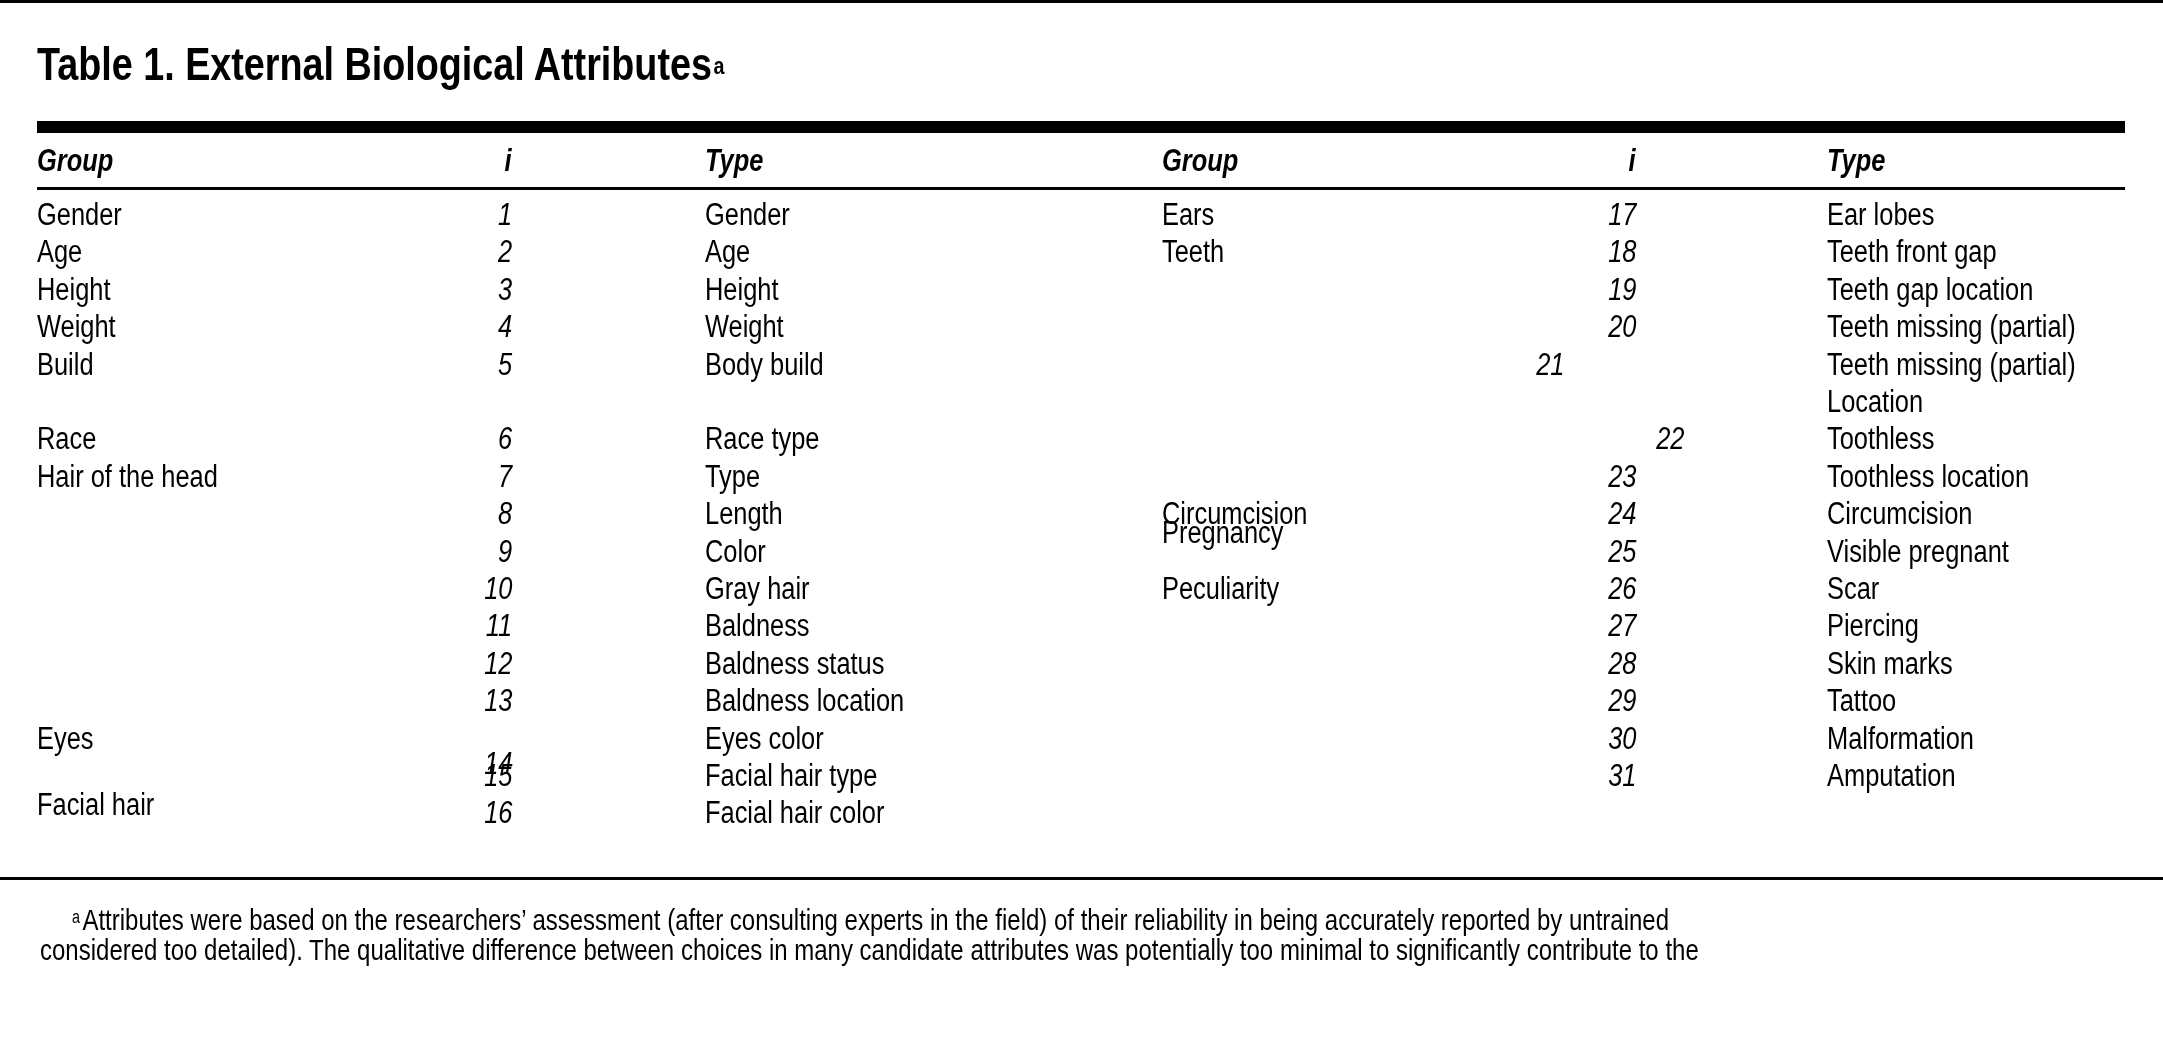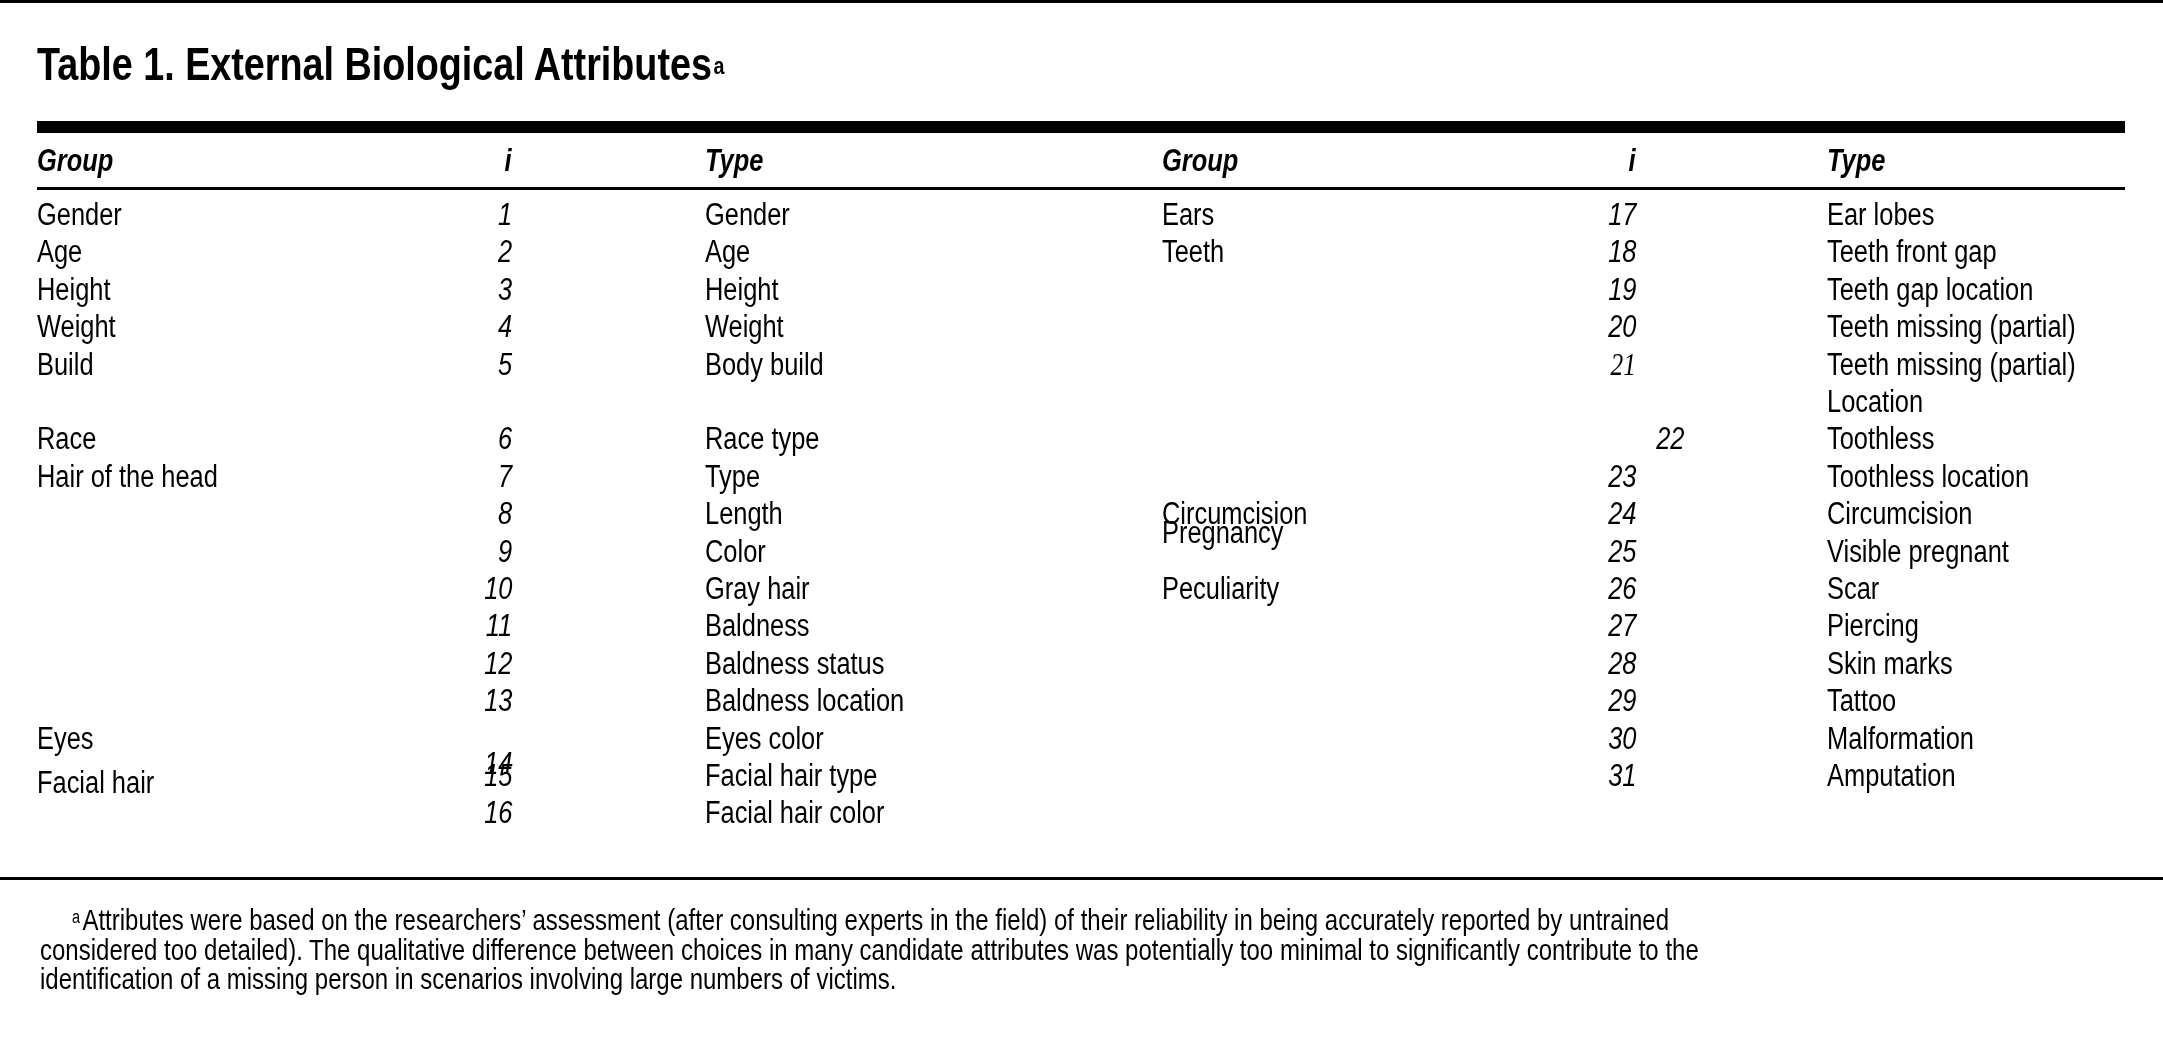--- a/index.html
+++ b/index.html
@@ -68,21 +68,21 @@
       <div class="cell " style="left: 705px; top: 308.2px;"><span class="cx">Weight</span></div>
       <div class="cell " style="left: 1162px; top: 308.2px;"><span class="cx"></span></div>
       <div class="cell num" style="left: 1556px; top: 308.2px;"><span class="cx-r">20</span></div>
       <div class="cell " style="left: 1827px; top: 308.2px;"><span class="cx">Teeth missing (partial)</span></div>
     </div>
     <div>
       <div class="cell " style="left: 37px; top: 345.6px;"><span class="cx">Build</span></div>
       <div class="cell num" style="left: 432px; top: 345.6px;"><span class="cx-r">5</span></div>
       <div class="cell " style="left: 705px; top: 345.6px;"><span class="cx">Body build</span></div>
       <div class="cell " style="left: 1162px; top: 345.6px;"><span class="cx"></span></div>
-      <div class="cell num" style="left: 1556px; top: 345.6px; font-family: Liberation Serif, serif;"><span class="cx-r">21</span></div>
+      <div class="cell num" style="left: 1484px; top: 345.6px;"><span class="cx-r">21</span></div>
       <div class="cell " style="left: 1827px; top: 345.6px;"><span class="cx">Teeth missing (partial)</span></div>
     </div>
     <div>
       <div class="cell " style="left: 37px; top: 383px;"><span class="cx"></span></div>
       <div class="cell num" style="left: 432px; top: 383px;"><span class="cx-r"></span></div>
       <div class="cell " style="left: 705px; top: 383px;"><span class="cx"></span></div>
       <div class="cell " style="left: 1162px; top: 383px;"><span class="cx"></span></div>
       <div class="cell num" style="left: 1556px; top: 383px;"><span class="cx-r"></span></div>
       <div class="cell " style="left: 1827px; top: 383px;"><span class="cx">Location</span></div>
     </div>
@@ -152,21 +152,21 @@
     </div>
     <div>
       <div class="cell " style="left: 37px; top: 719.6px;"><span class="cx">Eyes</span></div>
       <div class="cell num" style="left: 432px; top: 745px;"><span class="cx-r">14</span></div>
       <div class="cell " style="left: 705px; top: 719.6px;"><span class="cx">Eyes color</span></div>
       <div class="cell " style="left: 1162px; top: 719.6px;"><span class="cx"></span></div>
       <div class="cell num" style="left: 1556px; top: 719.6px;"><span class="cx-r">30</span></div>
       <div class="cell " style="left: 1827px; top: 719.6px;"><span class="cx">Malformation</span></div>
     </div>
     <div>
-      <div class="cell " style="left: 37px; top: 764px;"><span class="cx">Facial hair</span></div>
+      <div class="cell " style="left: 37px; top: 786px;"><span class="cx">Facial hair</span></div>
       <div class="cell num" style="left: 432px; top: 757px;"><span class="cx-r">15</span></div>
       <div class="cell " style="left: 705px; top: 757px;"><span class="cx">Facial hair type</span></div>
       <div class="cell " style="left: 1162px; top: 757px;"><span class="cx"></span></div>
       <div class="cell num" style="left: 1556px; top: 757px;"><span class="cx-r">31</span></div>
       <div class="cell " style="left: 1827px; top: 757px;"><span class="cx">Amputation</span></div>
     </div>
     <div>
       <div class="cell " style="left: 37px; top: 794.4px;"><span class="cx"></span></div>
       <div class="cell num" style="left: 432px; top: 794.4px;"><span class="cx-r">16</span></div>
       <div class="cell " style="left: 705px; top: 794.4px;"><span class="cx">Facial hair color</span></div>
@@ -174,14 +174,13 @@
       <div class="cell num" style="left: 1556px; top: 794.4px;"><span class="cx-r"></span></div>
       <div class="cell " style="left: 1827px; top: 794.4px;"><span class="cx"></span></div>
     </div>
   </div>
 
 <div class="rule" style="left:0;top:877px;width:2163px;height:3px;"></div>
 
 <div id="footnote">
   <span class="fline" style="padding-left:32px;"><span><sup>a</sup><span style="transform:none;">Attributes were based on the researchers’ assessment (after consulting experts in the field) of their reliability in being accurately reported by untrained</span></span></span>
   <span class="fline"><span>considered too detailed). The qualitative difference between choices in many candidate attributes was potentially too minimal to significantly contribute to the</span></span>
-  <span class="fline"><span>identification of a missing person in scenarios involving large numbers of victims.</span></span>
 </div>
 
 </body></html>

